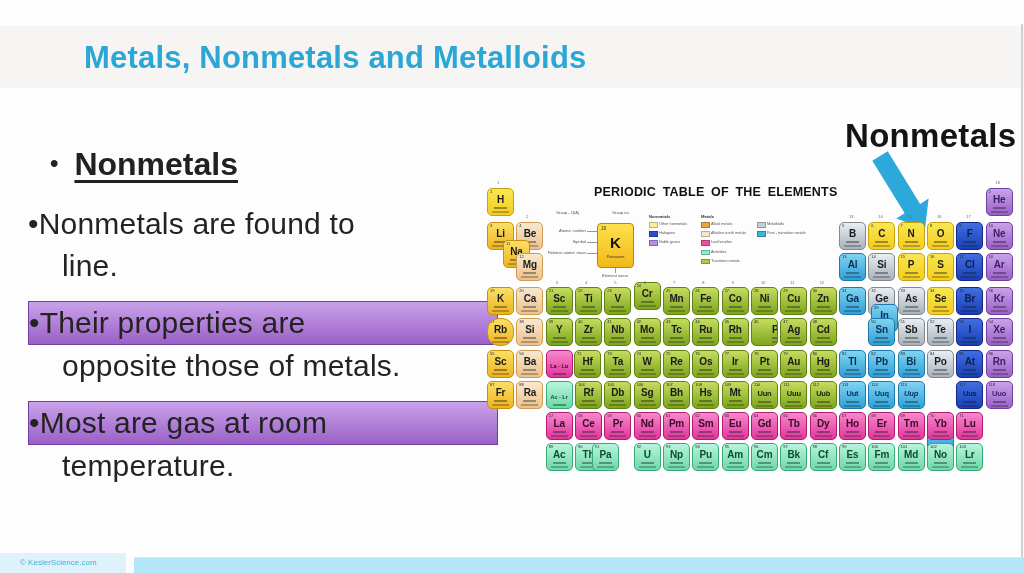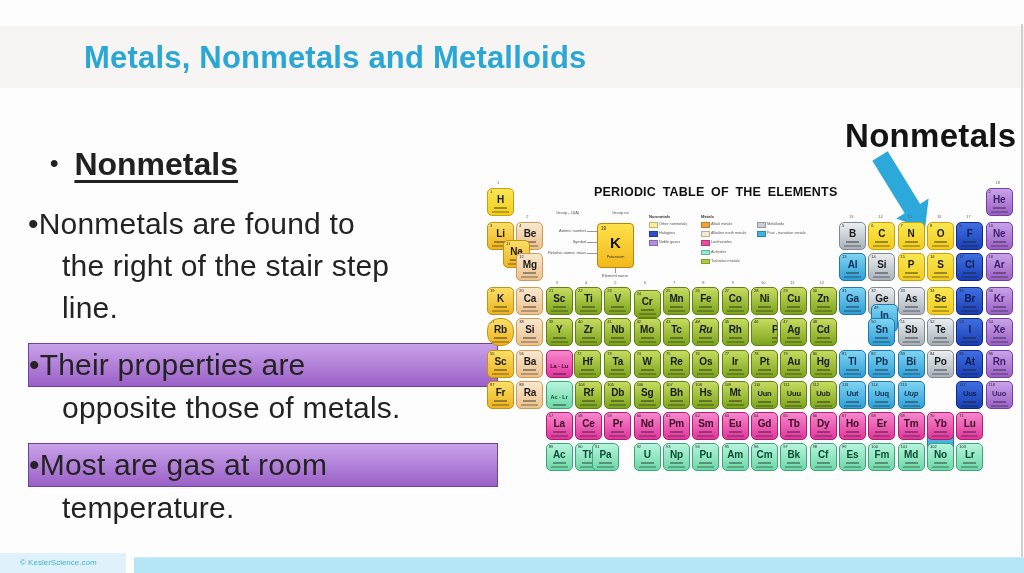--- a/index.html
+++ b/index.html
@@ -72,21 +72,20 @@
 <div id="slide">
 
   <div class="title-band"></div>
   <div class="slide-title">Metals, Nonmetals and Metalloids</div>
 
   <div class="heading-row">
     <span class="bullet">•</span><span class="htext">Nonmetals</span>
   </div>
   <div class="bullet-list">
       <div class="line">•Nonmetals are found to</div>
-      <div class="line cont">the right of the stair step</div>
       <div class="line cont">line.</div>
       <div class="line ng">•Their properties are</div>
       <div class="line cont">opposite those of metals.</div>
       <div class="line ng">•Most are gas at room</div>
       <div class="line cont">temperature.</div>
     </div>
 
   <div class="callout-label">Nonmetals</div>
   <svg class="arrow-svg" width="120" height="90">
     <polygon points="42.3,9.7 57.7,0.3 90.1,52.9 98.6,47.6 95,78 66.2,67.6 74.7,62.3" fill="#2ca8da"></polygon>
@@ -225,21 +224,21 @@
         <b class="s">Ti</b>
         <i class="b1"></i>
         <i class="b2"></i>
       </div>
       <div class="tile tm" style="left: 117.32px; top: 99px;">
         <span class="n">23</span>
         <b class="s">V</b>
         <i class="b1"></i>
         <i class="b2"></i>
       </div>
-      <div class="tile tm" style="left: 146.65px; top: 102px;">
+      <div class="tile tm" style="left: 146.65px; top: 94px;">
         <span class="n">24</span>
         <b class="s">Cr</b>
         <i class="b1"></i>
         <i class="b2"></i>
       </div>
       <div class="tile tm" style="left: 175.98px; top: 99px;">
         <span class="n">25</span>
         <b class="s">Mn</b>
         <i class="b1"></i>
         <i class="b2"></i>
@@ -345,21 +344,21 @@
         <b class="s">Mo</b>
         <i class="b1"></i>
         <i class="b2"></i>
       </div>
       <div class="tile tm" style="left: 175.98px; top: 130px;">
         <span class="n">43</span>
         <b class="s">Tc</b>
         <i class="b1"></i>
         <i class="b2"></i>
       </div>
-      <div class="tile tm" style="left: 205.31px; top: 130px; font-style: italic;">
+      <div class="tile tm" style="left: 205.31px; top: 130px;">
         <span class="n">44</span>
         <b class="s">Ru</b>
         <i class="b1"></i>
         <i class="b2"></i>
       </div>
       <div class="tile tm" style="left: 234.64px; top: 130px;">
         <span class="n">45</span>
         <b class="s">Rh</b>
         <i class="b1"></i>
         <i class="b2"></i>

